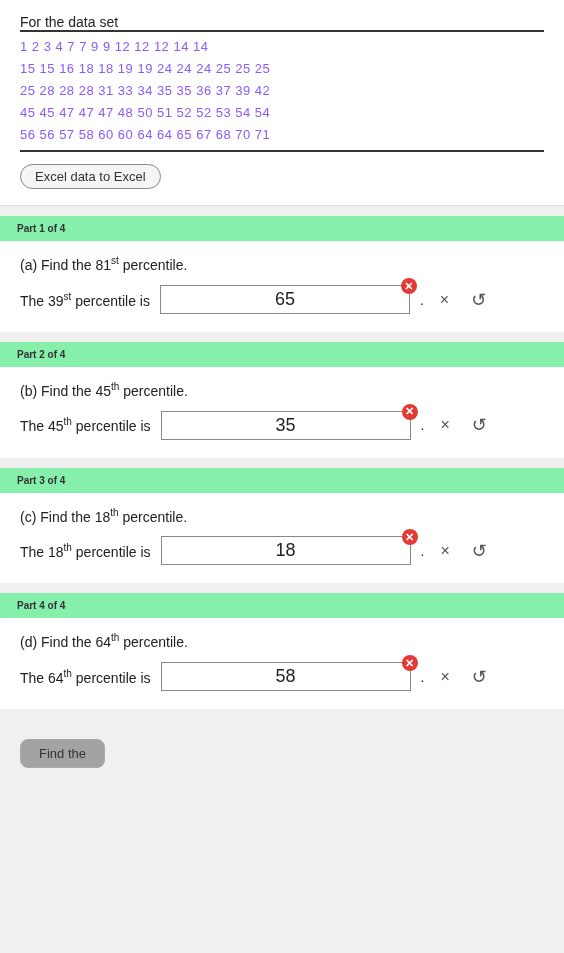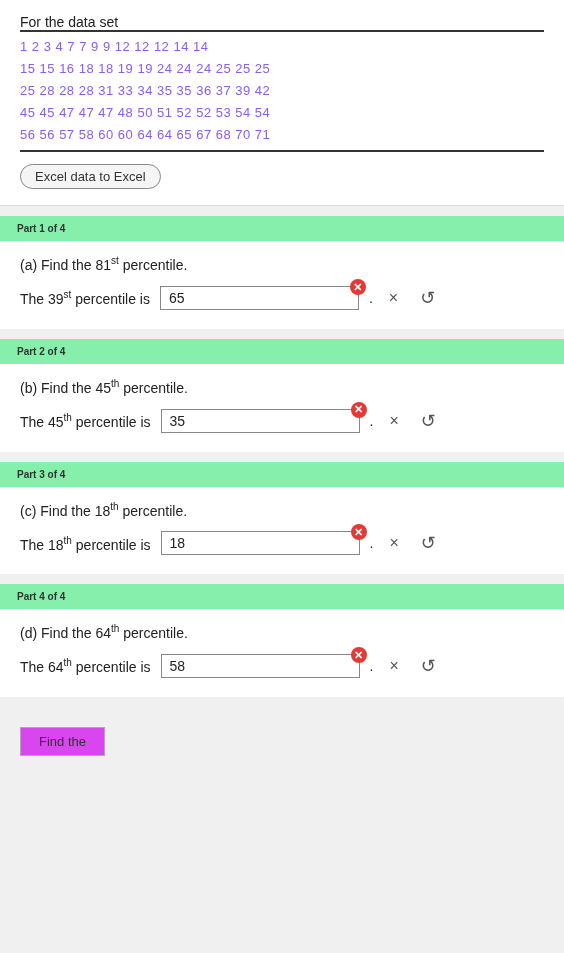--- a/index.html
+++ b/index.html
@@ -74,22 +74,23 @@
       font-size: 14px;
       color: #222;
     }
     .answer-box-wrapper {
       position: relative;
       display: inline-block;
     }
     .answer-box {
       border: 1.5px solid #888;
       padding: 3px 8px;
-      font-size: 14px;
+      font-size: 18px;
       min-width: 42px;
+      text-align: center;
       background: #fff;
       color: #222;
     }
     .error-icon {
       position: absolute;
       top: -7px;
       right: -7px;
       width: 16px;
       height: 16px;
       background: #e53935;
@@ -113,23 +114,23 @@
     .action-btn.undo {
       font-size: 18px;
     }
     sup {
       font-size: 10px;
     }
     .part-section {
       margin-bottom: 10px;
     }
     .bottom-btn {
-      background: #d946ef;
+      background: #a3a3a3;
       border: 1.5px solid #aaa;
-      border-radius: 0;
+      border-radius: 8px;
       padding: 6px 18px;
       font-size: 13px;
       cursor: pointer;
       color: #333;
       margin: 10px 0 0 20px;
     }
   </style>
 </head>
 <body>
 

